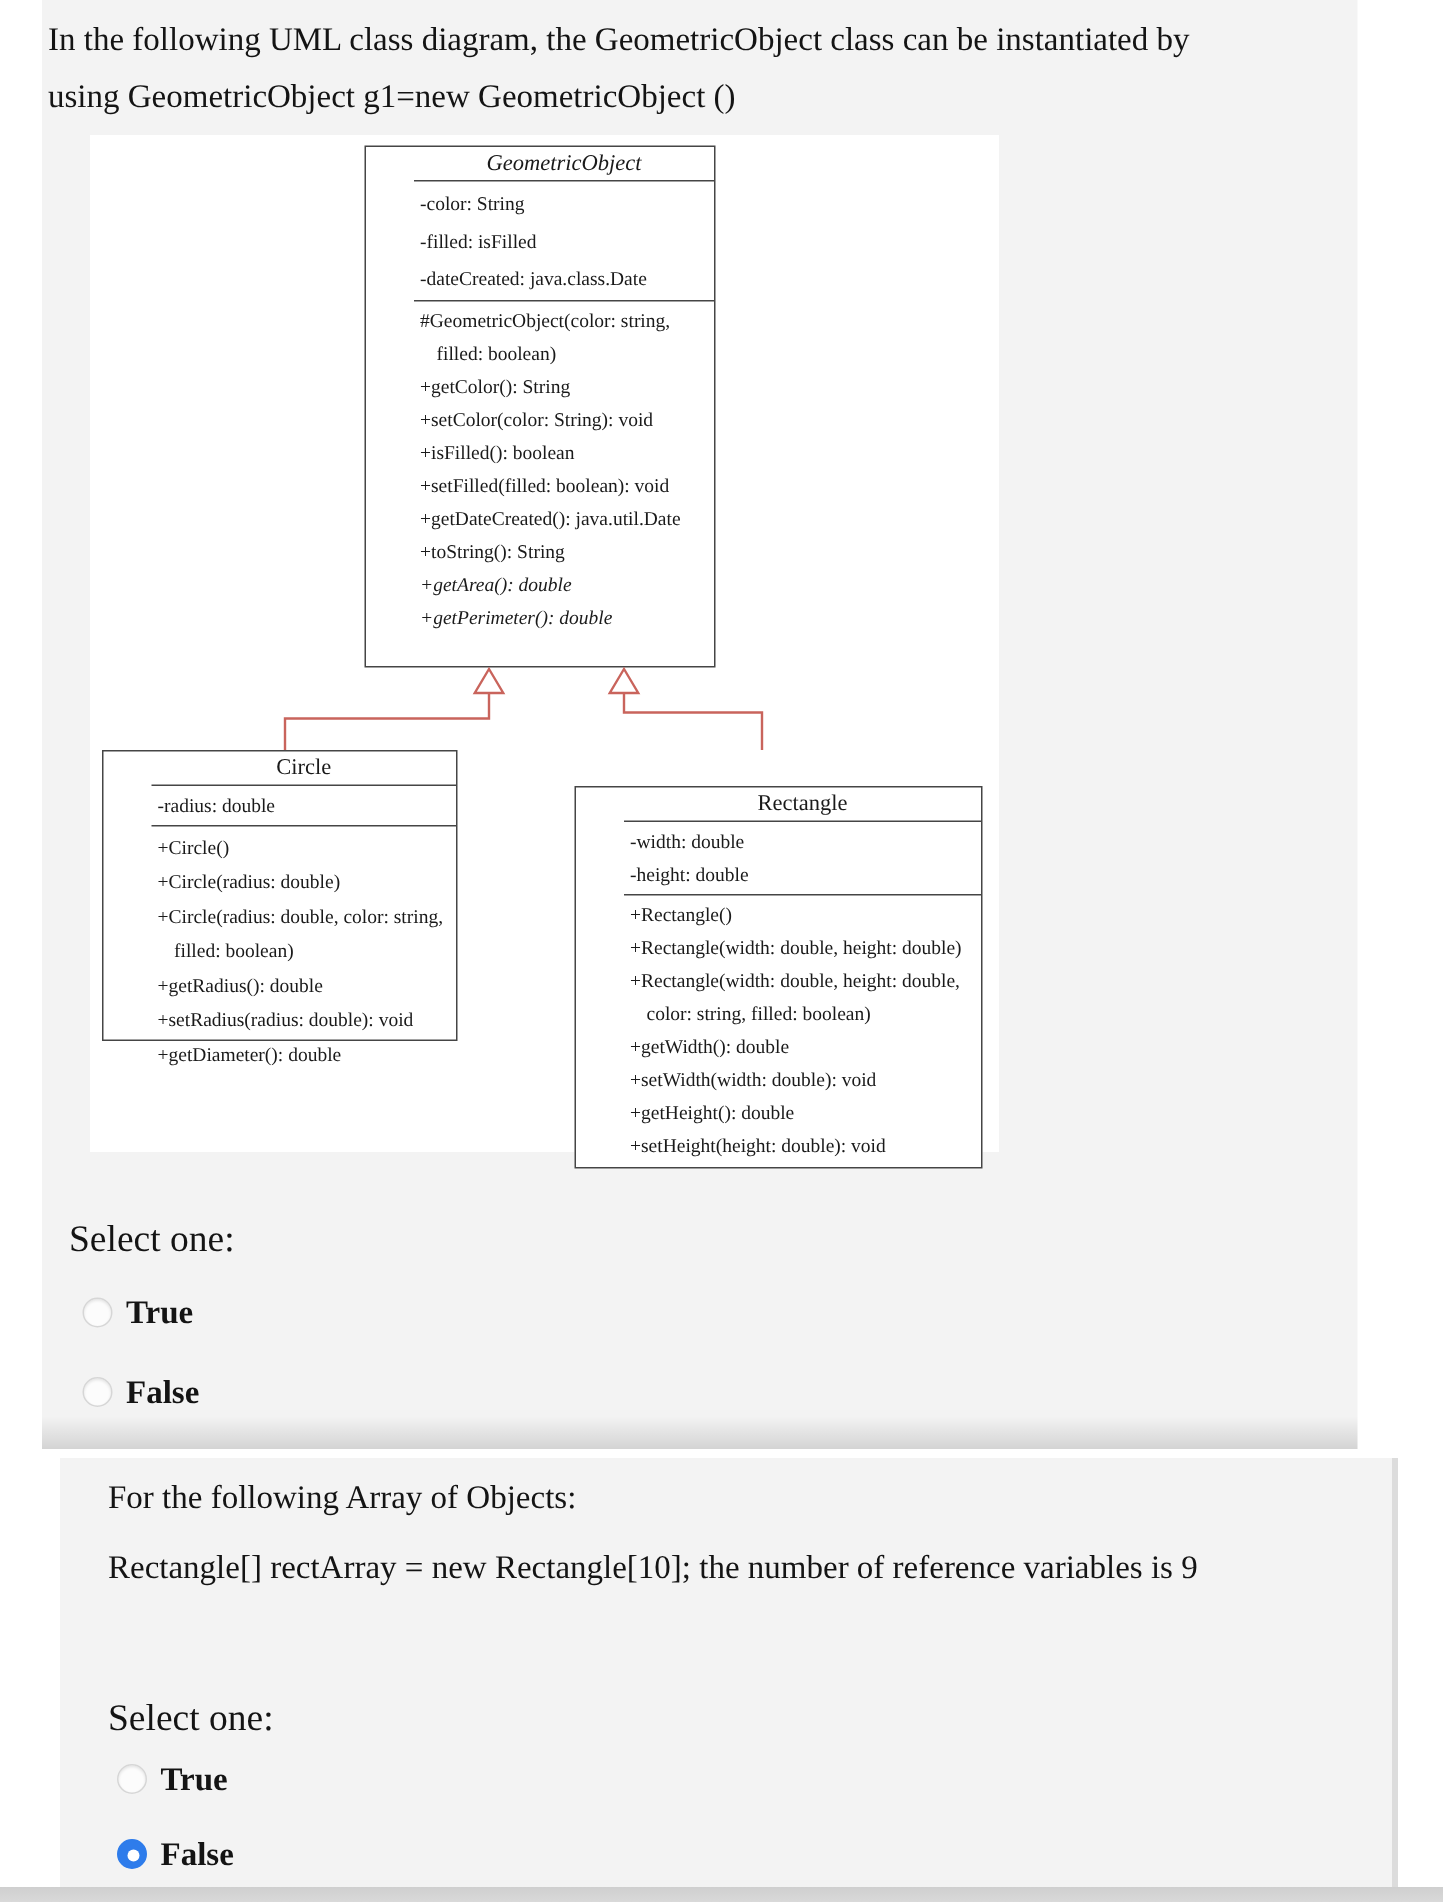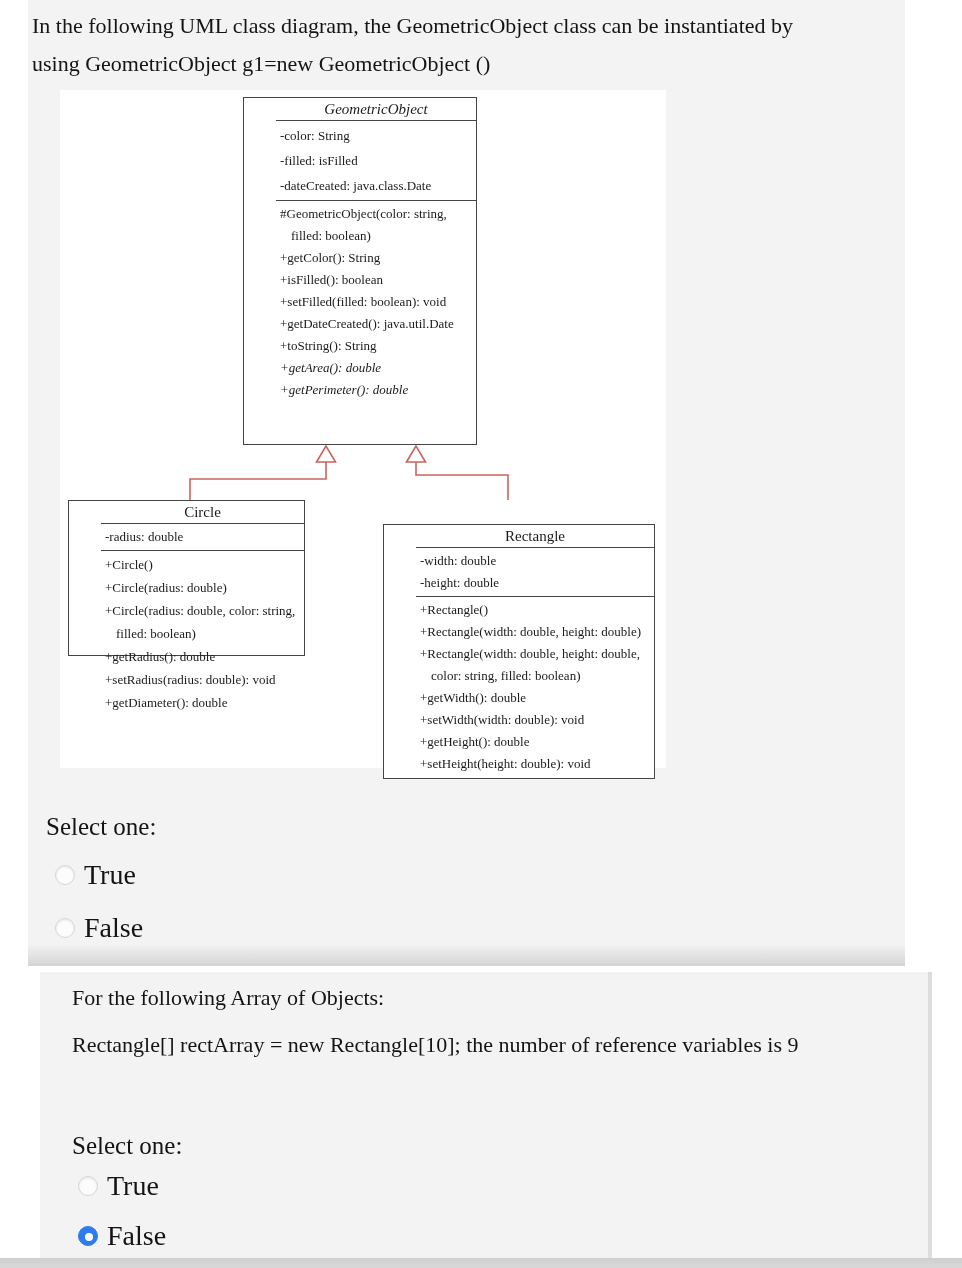--- a/index.html
+++ b/index.html
@@ -14,41 +14,41 @@
   #q2block{left:40px;top:972px;width:888px;height:286px;}
 
   .qtext{position:absolute;font-size:22px;line-height:38px;font-weight:500;color:#141414;}
   #q1text{left:4px;top:7px;width:800px;}
   #q2intro{left:32px;top:6px;width:800px;line-height:40px;}
   #q2text{left:32px;top:50px;width:782px;line-height:45px;}
 
   .select-label{position:absolute;font-size:25px;font-weight:500;color:#141414;}
 
   .opt-row{position:absolute;display:flex;align-items:center;gap:9px;height:28px;cursor:pointer;}
-  .opt-label{font-size:28px;color:#141414;line-height:28px;}
+  .opt-label{font-size:22px;color:#141414;line-height:28px;font-weight:bold;}
   .radio{width:20px;height:20px;border-radius:50%;box-sizing:border-box;flex:0 0 auto;
          background:#fcfcfc;border:1px solid #d6d6d6;box-shadow:inset 0 1px 2px rgba(0,0,0,0.10);
          position:relative;}
   .radio.checked{background:#2e7ceb;border:1px solid #2e7ceb;box-shadow:none;}
   .radio.checked::after{content:"";position:absolute;left:6px;top:6px;width:8px;height:8px;
          border-radius:50%;background:#ffffff;}
 
   
   #diagram{position:absolute;left:32px;top:90px;width:606px;height:678px;background:#ffffff;}
   .class-box{position:absolute;background:#ffffff;border:1.5px solid #454545;box-sizing:border-box;
              font-size:13px;color:#1a1a1a;padding-left:32px;}
   .uml-title{text-align:center;border-bottom:1.5px solid #454545;height:22px;line-height:22px;
              font-size:15px;}
   .uml-title.em{font-style:italic;}
   .uml-attrs{margin:0;padding:2px 4px;list-style:none;border-bottom:1.5px solid #454545;}
   .uml-methods{margin:0;padding:2px 4px;list-style:none;}
   .uml-attrs li,.uml-methods li{padding-left:11px;text-indent:-11px;line-height:22px;}
   #go-box{left:183px;top:7px;width:234px;height:348px;}
   #go-box .uml-attrs li{line-height:25px;}
-  #circle-box{left:8px;top:410px;width:237px;height:156px;}
+  #circle-box{left:8px;top:410px;width:237px;height:194px;}
   #circle-box .uml-methods li{line-height:23px;}
   #rect-box{left:323px;top:434px;width:272px;height:255px;}
   li.em{font-style:italic;}
   #arrows{position:absolute;left:0;top:0;}
 
   
   #scroll-divider{position:absolute;left:928px;top:972px;width:4px;height:286px;background:#dcdcdc;}
   #bottom-strip{position:absolute;left:0;top:1258px;width:962px;height:10px;
                 background:linear-gradient(#cfcfcf,#d9d9d9);}
 </style>
@@ -65,20 +65,21 @@
       <div class="class-box" id="go-box">
         <div class="uml-title em">GeometricObject</div>
         <ul class="uml-attrs">
           <li>-color: String</li>
           <li>-filled: isFilled</li>
           <li>-dateCreated: java.class.Date</li>
         </ul>
         <ul class="uml-methods">
           <li>#GeometricObject(color: string, filled: boolean)</li>
           <li>+getColor(): String</li>
+          <li>+setColor(color: String): void</li>
           <li>+isFilled(): boolean</li>
           <li>+setFilled(filled: boolean): void</li>
           <li>+getDateCreated(): java.util.Date</li>
           <li>+toString(): String</li>
           <li class="em">+getArea(): double</li>
           <li class="em">+getPerimeter(): double</li>
         </ul>
       </div>
 
       <svg id="arrows" width="606" height="678" viewBox="0 0 606 678">

